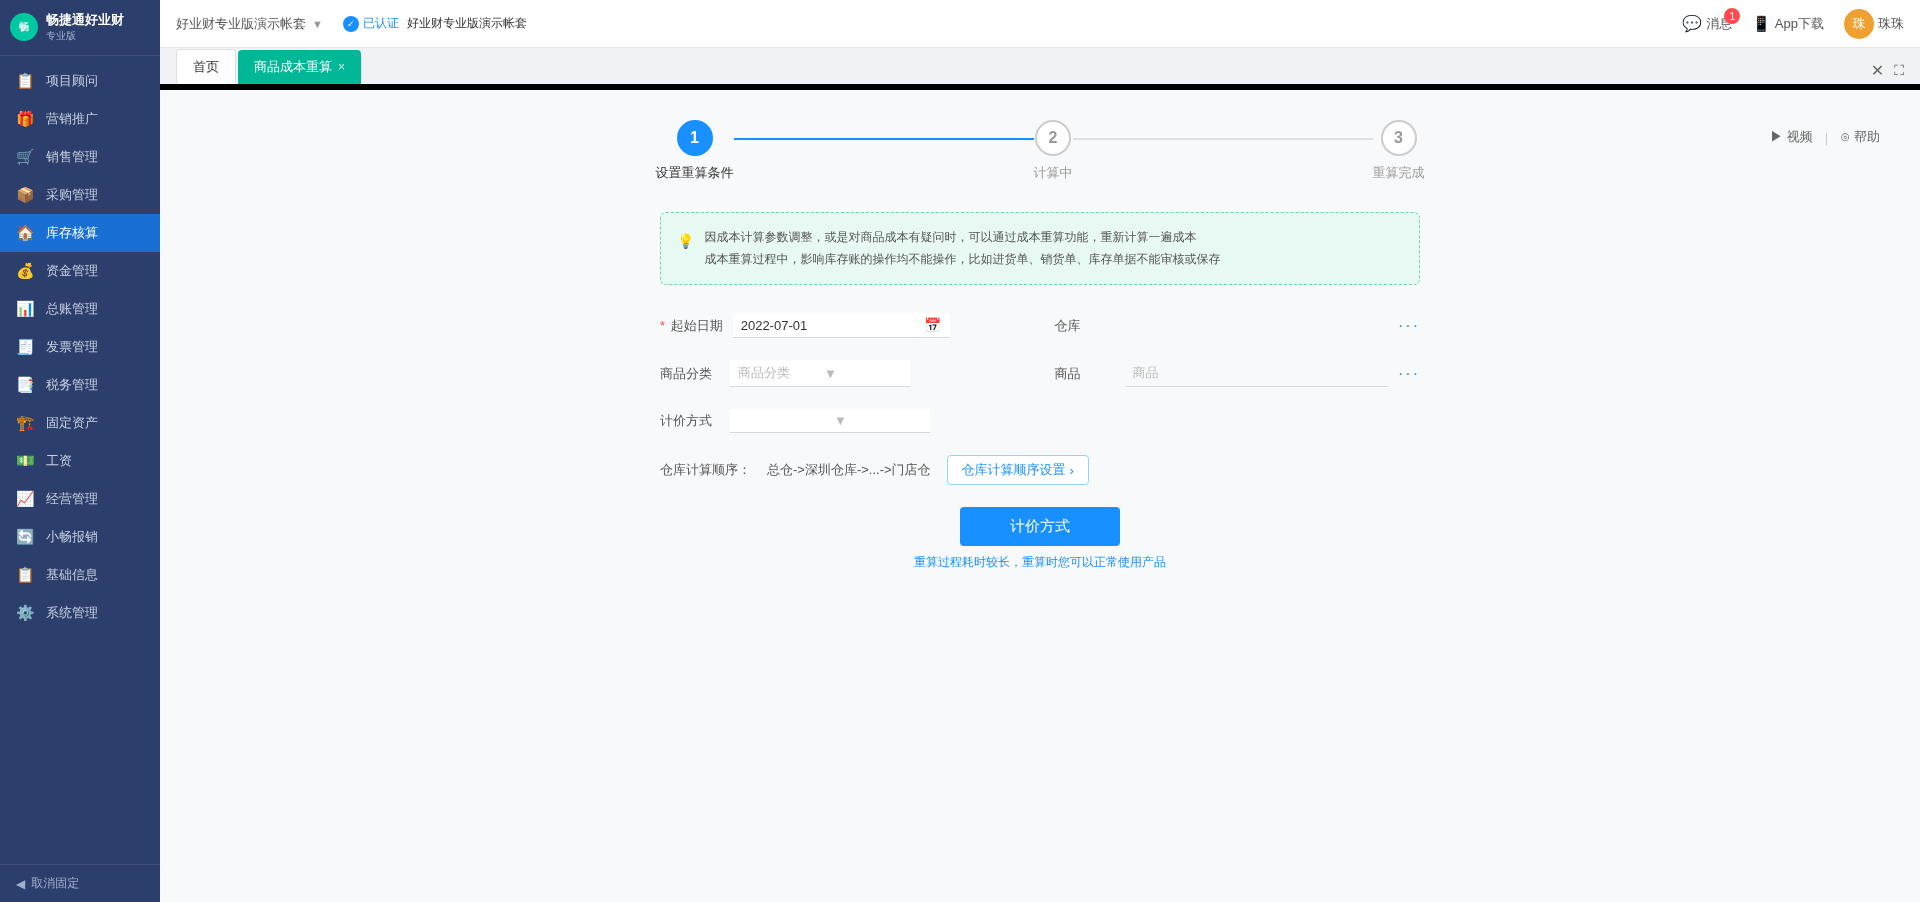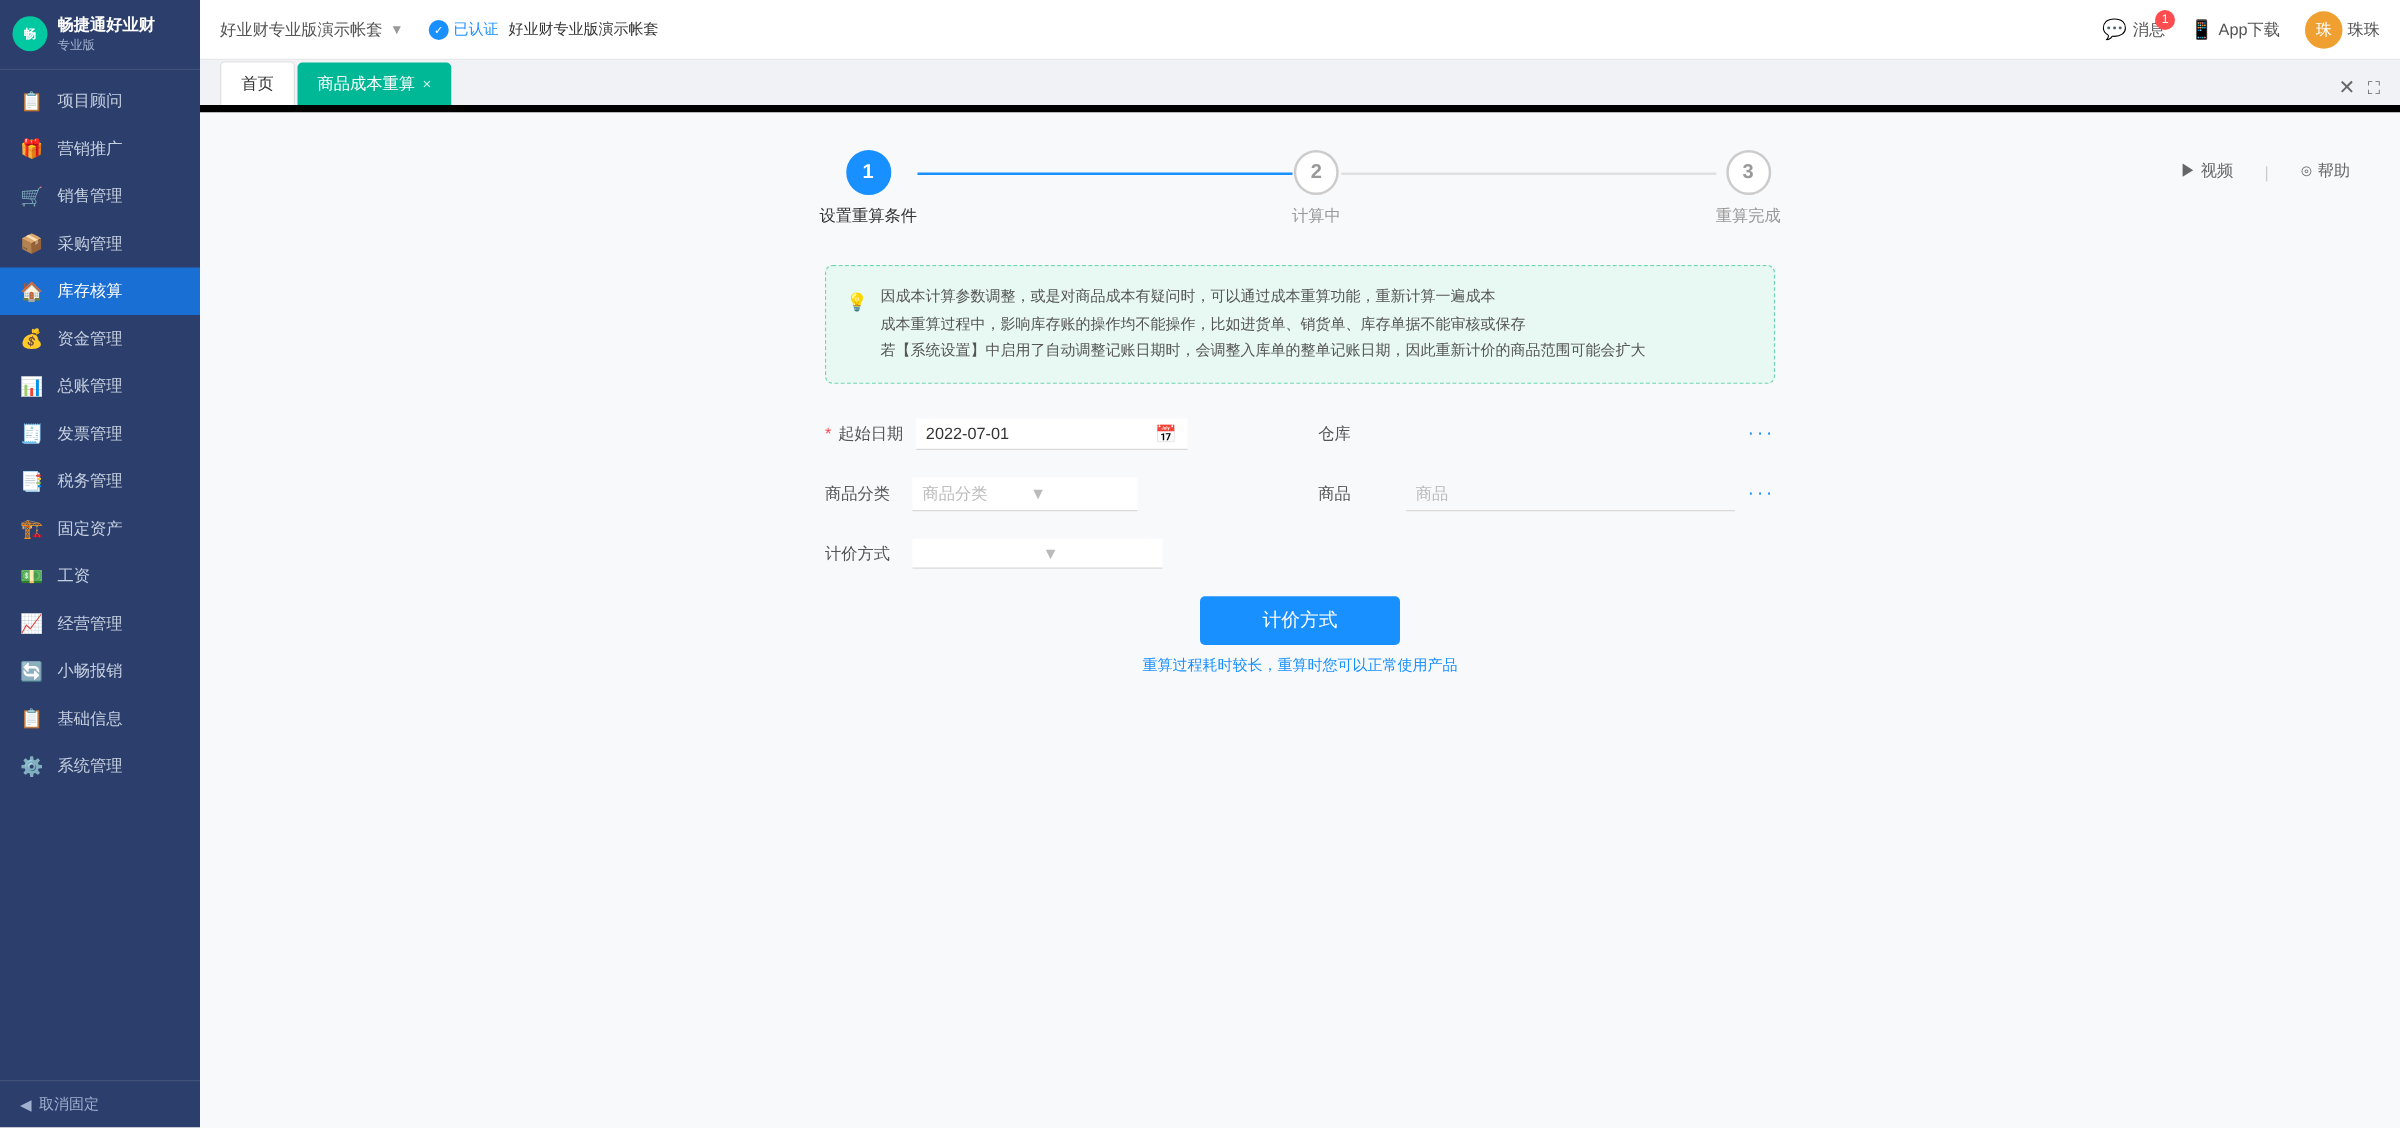--- a/index.html
+++ b/index.html
@@ -245,21 +245,21 @@
       margin-top: 18px;
       max-width: 300px;
     }
     .step-line.active { background: #1890ff; }
     .step-video-help {
       position: absolute;
       right: 0;
       top: 8px;
       display: flex;
       align-items: center;
-      gap: 25px;
+      gap: 12px;
       color: #666;
       font-size: 13px;
     }
     .step-video-help span { cursor: pointer; }
 
     
     .info-box {
       background: #e8f8f2;
       border: 1px dashed #6dd6b0;
       border-radius: 6px;
@@ -543,21 +543,20 @@
           ⊙ <span>帮助</span>
         </span>
       </div>
     </div>
 
     <div class="info-box">
       <span class="info-icon">💡</span>
       <div>
         <div>因成本计算参数调整，或是对商品成本有疑问时，可以通过成本重算功能，重新计算一遍成本</div>
         <div>成本重算过程中，影响库存账的操作均不能操作，比如进货单、销货单、库存单据不能审核或保存</div>
-        <div>若【系统设置】中启用了自动调整记账日期时，会调整入库单的整单记账日期，因此重新计价的商品范围可能会扩大</div>
       </div>
     </div>
 
     <div class="form-area">
 
       <div class="form-row">
         <div class="form-field">
           <span class="form-label">
             <span class="required-mark">*</span>
             <span>起始日期</span>
@@ -594,20 +593,28 @@
       <div class="form-row">
         <div class="form-field">
           <span class="form-label">计价方式</span>
           <div class="form-select" style="min-width:200px;">
             <span style="color:#333;"></span>
             <span class="form-select-arrow">▼</span>
           </div>
         </div>
       </div>
 
+      <div class="warehouse-order-row">
+        <span class="warehouse-order-label">仓库计算顺序：</span>
+        <span class="warehouse-order-value">总仓-&gt;深圳仓库-&gt;...-&gt;门店仓</span>
+        <button class="warehouse-order-btn">
+          <span>仓库计算顺序设置</span>
+          <span>›</span>
+        </button>
+      </div>
 
       <div class="submit-area">
         <button class="submit-btn">
           <span>计价方式</span>
         </button>
         <div class="submit-hint">重算过程耗时较长，重算时您可以正常使用产品</div>
       </div>
 
     </div>
 

